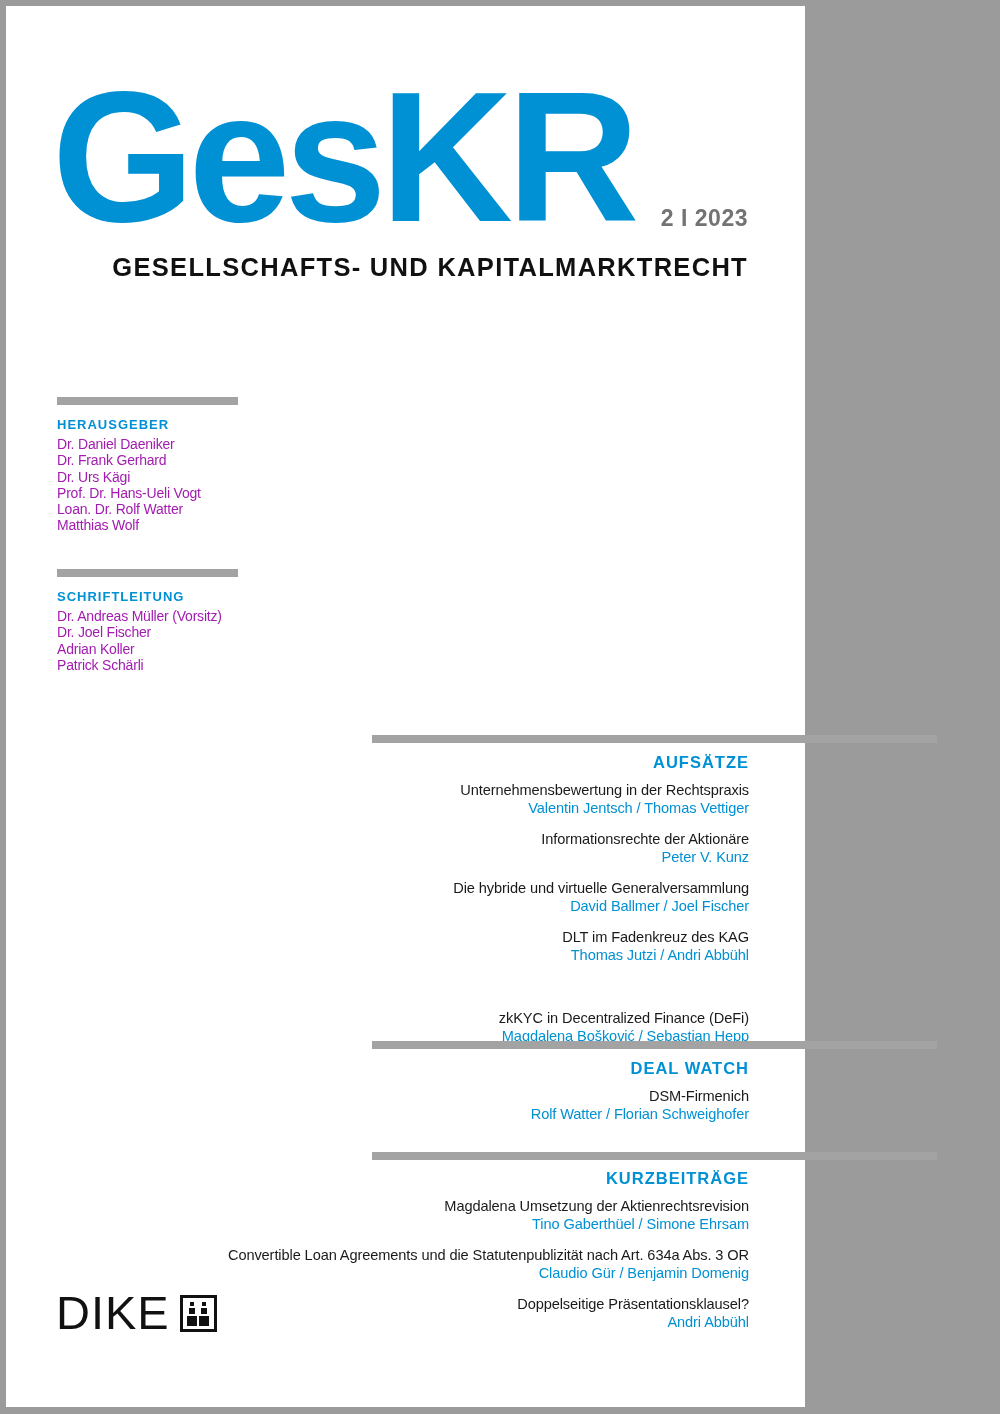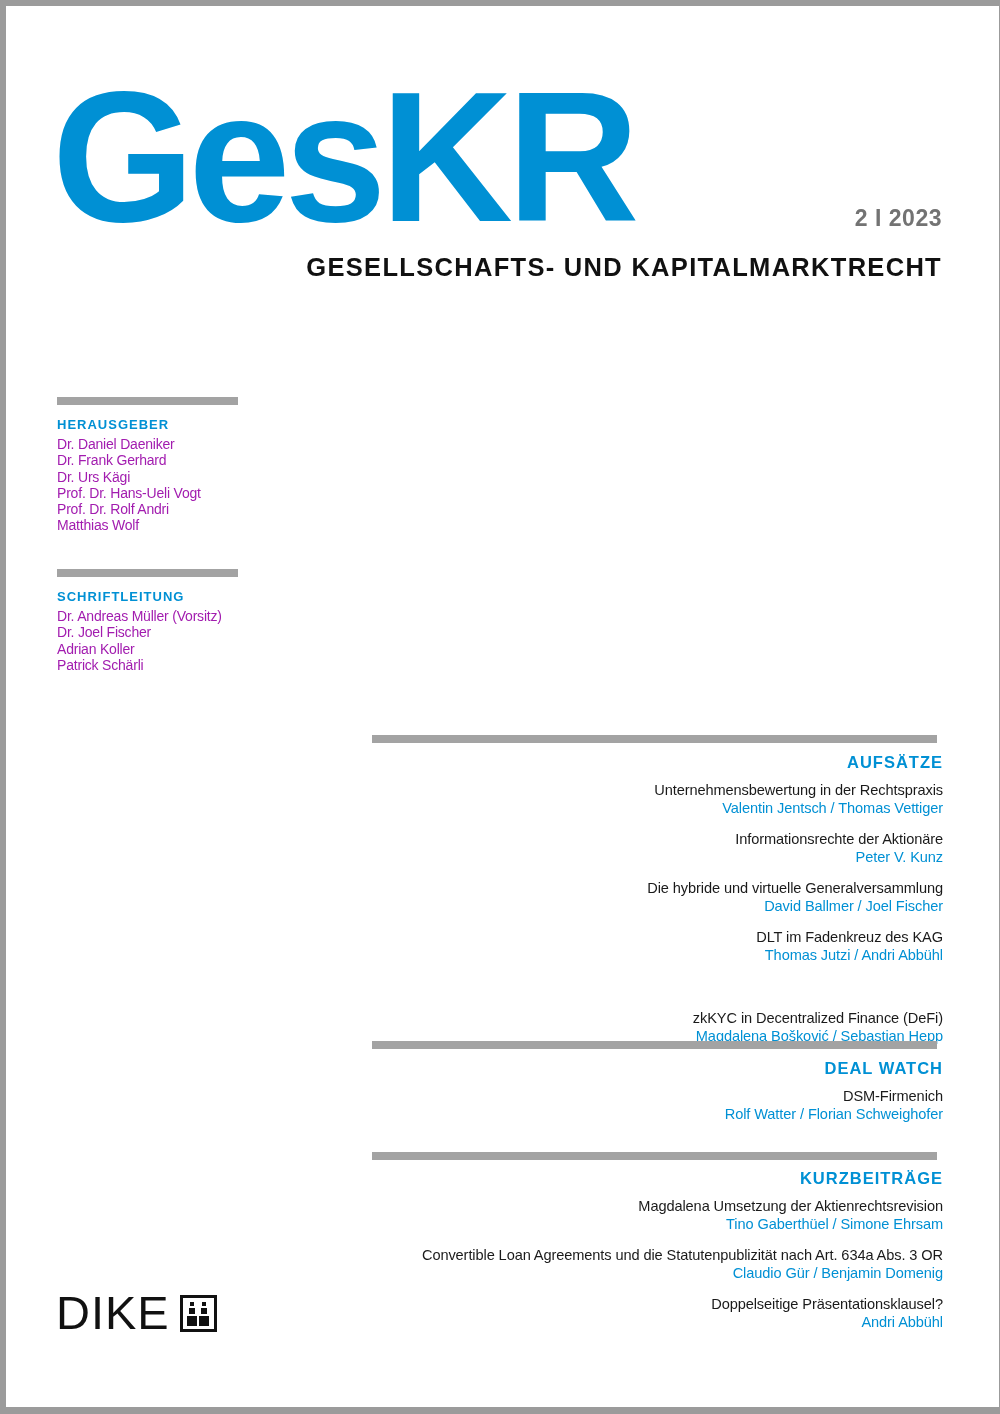--- a/index.html
+++ b/index.html
@@ -6,21 +6,21 @@
   body {
     width: 1000px; height: 1414px;
     background: #9b9b9b;
     position: relative;
     overflow: hidden;
     font-family: "Liberation Sans", sans-serif;
   }
   .page {
     position: absolute;
     left: 6px; top: 6px;
-    width: 993px; height: 1401px;
+    width: 799px; height: 1401px;
     background: #ffffff;
   }
 
   .logo-title {
     position: absolute;
     left: 46px; top: 58px;
     font-family: "Liberation Sans", sans-serif;
     font-weight: bold;
     font-size: 186px;
     line-height: 186px;
@@ -138,21 +138,21 @@
   <div class="issue">2 I 2023</div>
   <div class="subtitle">GESELLSCHAFTS- UND KAPITALMARKTRECHT</div>
 
   <div class="bar" style="left:51px; top:391px; width:181px;"></div>
   <div class="side-head" style="top:411px;">HERAUSGEBER</div>
   <ul class="side-list" style="top:430px;">
     <li>Dr. Daniel Daeniker</li>
     <li>Dr. Frank Gerhard</li>
     <li>Dr. Urs Kägi</li>
     <li>Prof. Dr. Hans-Ueli Vogt</li>
-    <li>Prof. Dr. Rolf Andri</li>
+    <li>Loan. Dr. Rolf Watter</li>
     <li>Matthias Wolf</li>
   </ul>
 
   <div class="bar" style="left:51px; top:563px; width:181px;"></div>
   <div class="side-head" style="top:583px;">SCHRIFTLEITUNG</div>
   <ul class="side-list" style="top:602px;">
     <li>Dr. Andreas Müller (Vorsitz)</li>
     <li>Dr. Joel Fischer</li>
     <li>Adrian Koller</li>
     <li>Patrick Schärli</li>

